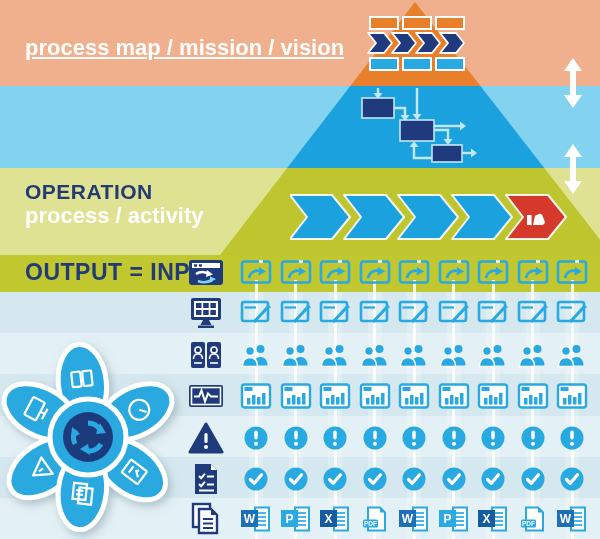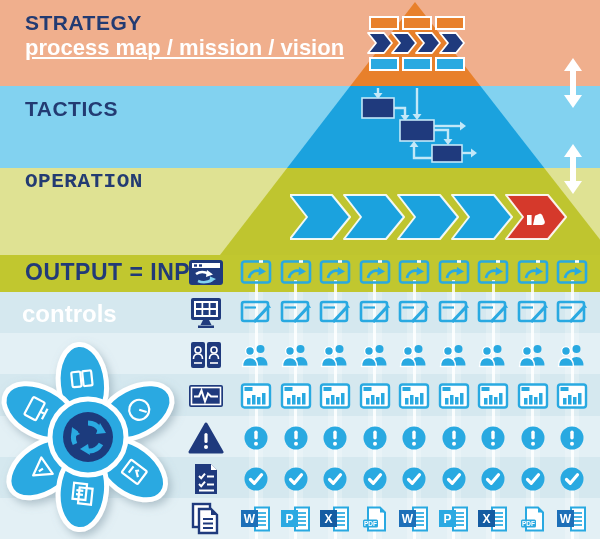--- a/index.html
+++ b/index.html
@@ -114,26 +114,24 @@
     </svg>
   </div>
   <div class="abs" style="left:560px;top:144px;">
     <svg width="26" height="50" viewBox="0 0 26 50">
       <line x1="13" y1="10" x2="13" y2="40" stroke="#fff" stroke-width="6"></line>
       <polygon points="13,0 4,13 22,13" fill="#fff"></polygon>
       <polygon points="13,50 4,37 22,37" fill="#fff"></polygon>
     </svg>
   </div>
 
-  <div class="band-title" style="top:11px;">STRATEGY</div>
   <div class="band-sub" style="top:35px;text-decoration:underline;">process map / mission / vision</div>
-  <div class="band-title" style="top:97px;">TACTICS</div>
-  <div class="band-title" style="top:170px;font-family:Liberation Mono, monospace;">OPERATION</div>
+  <div class="band-title" style="top:180px;">OPERATION</div>
+  <div class="band-sub" style="top:203px;">process / activity</div>
   <div class="out-label">OUTPUT = INPUT</div>
-  <div class="controls-label">controls</div>
 
   <div class="abs" id="grid-layer" style="left:0;top:0;width:600px;height:539px;">
       <div class="col-strip" style="left: 249px; top: 292px; height: 247px;"></div>
       <div class="col-line" style="left: 254.5px; top: 280px; height: 259px;"></div>
       <div class="col-strip" style="left: 288.5px; top: 292px; height: 247px;"></div>
       <div class="col-line" style="left: 294px; top: 280px; height: 259px;"></div>
       <div class="col-strip" style="left: 328px; top: 292px; height: 247px;"></div>
       <div class="col-line" style="left: 333.5px; top: 280px; height: 259px;"></div>
       <div class="col-strip" style="left: 367.5px; top: 292px; height: 247px;"></div>
       <div class="col-line" style="left: 373px; top: 280px; height: 259px;"></div>

